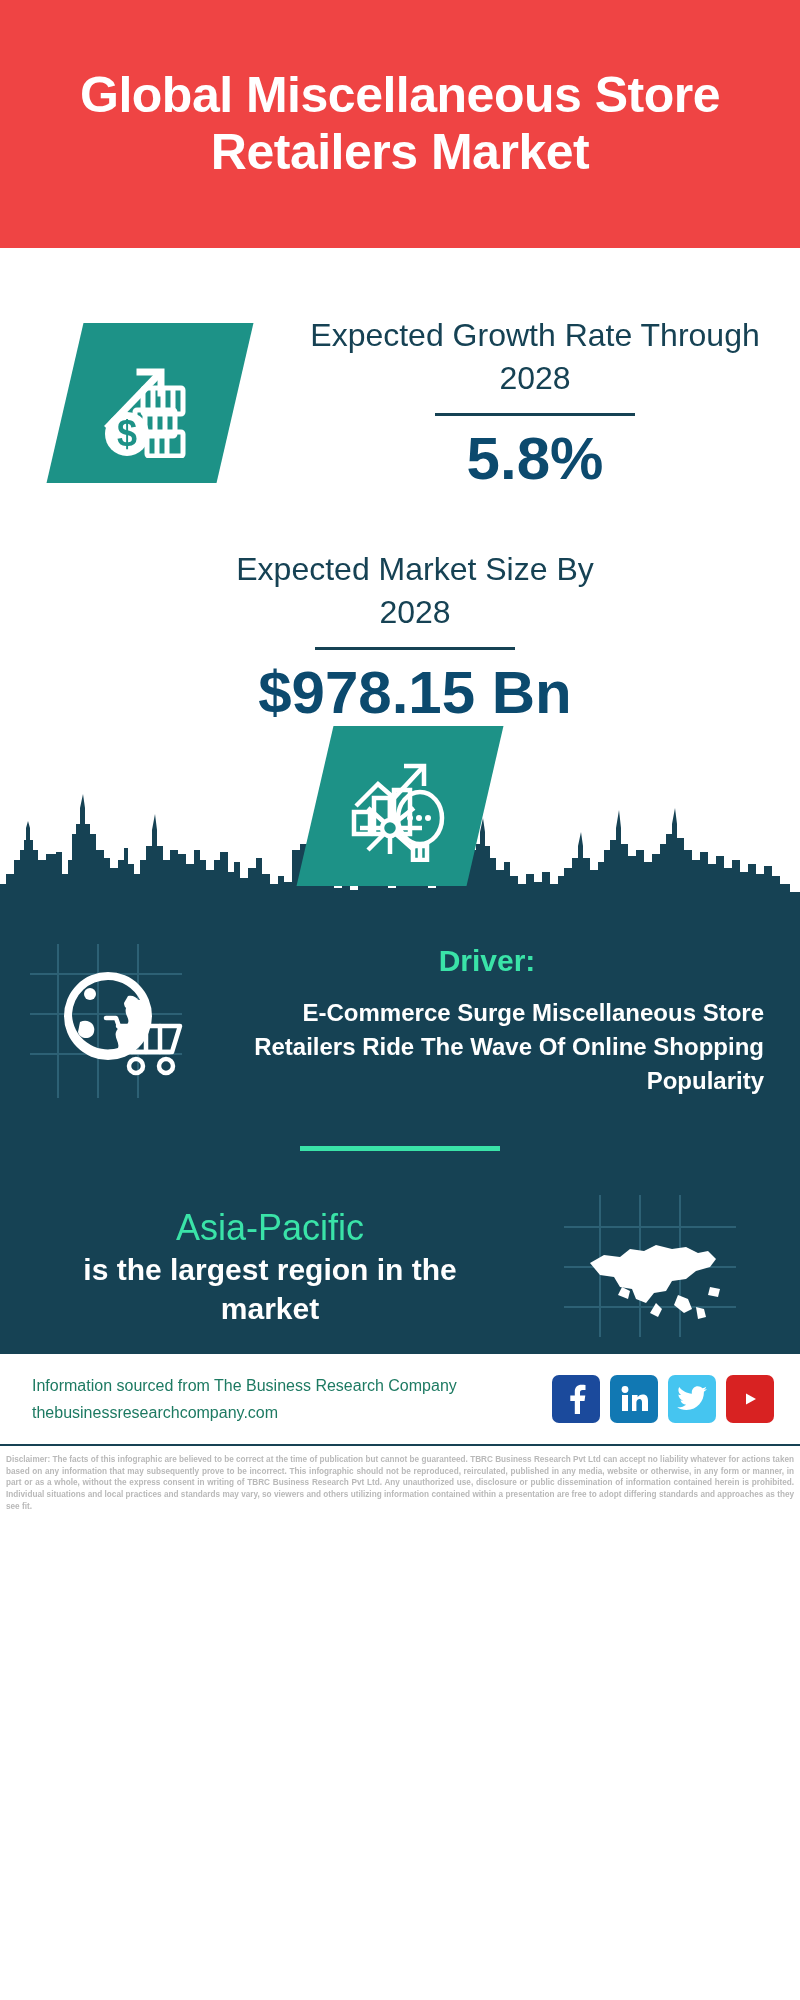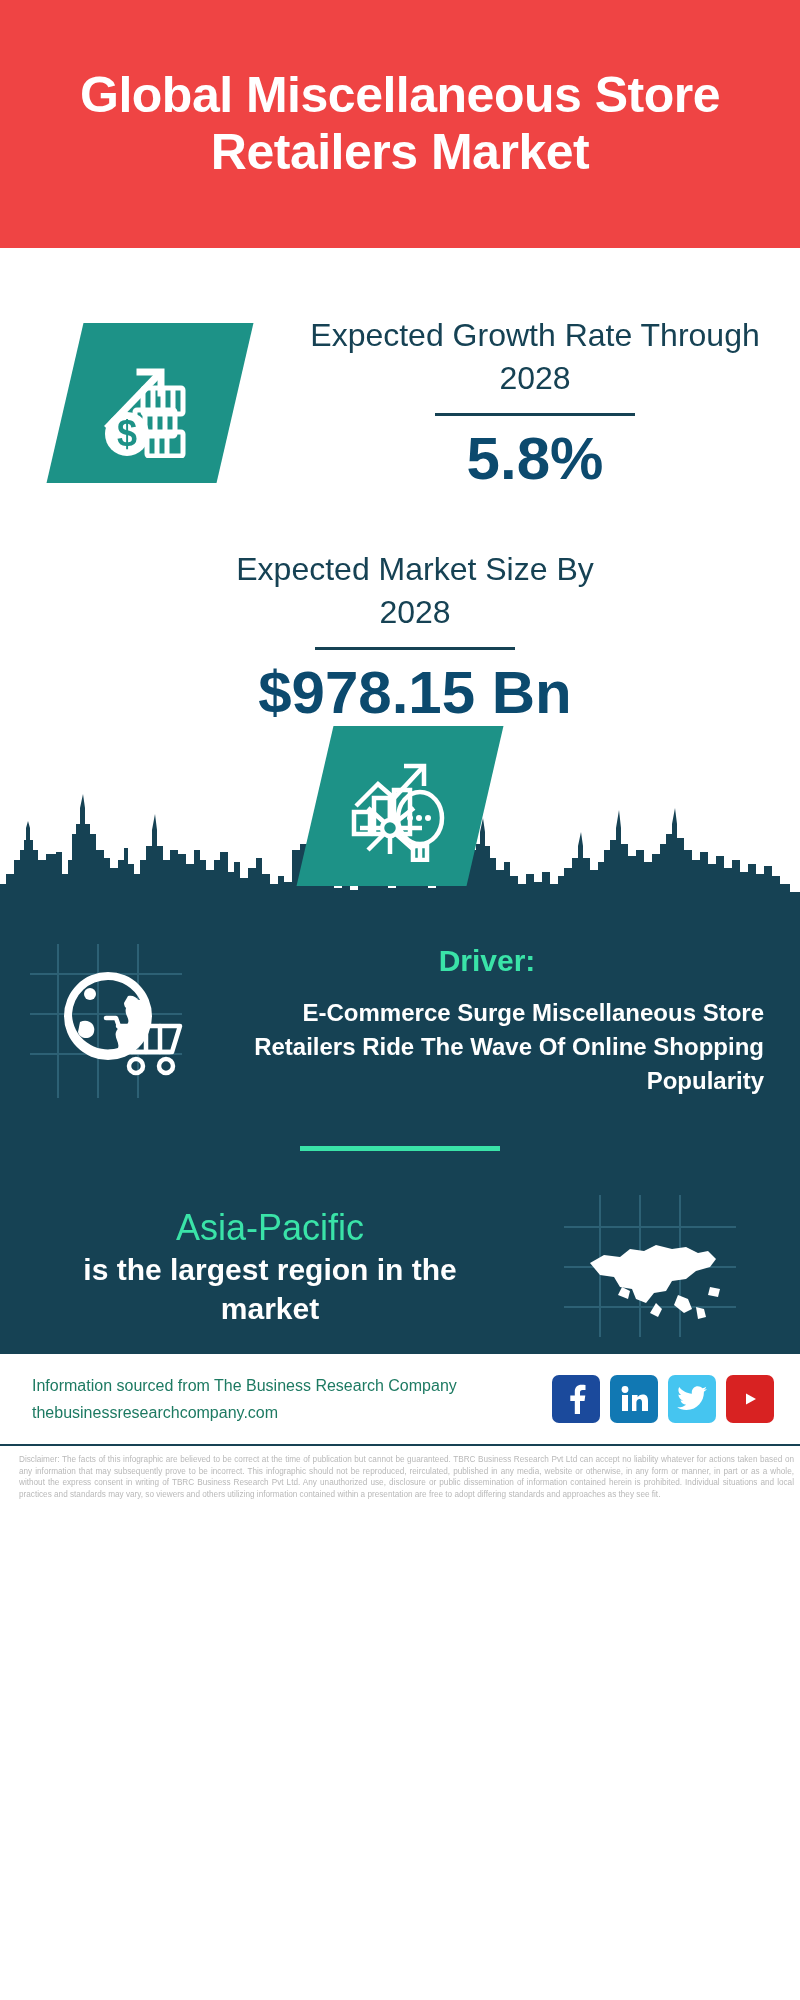--- a/index.html
+++ b/index.html
@@ -156,25 +156,26 @@
   .social {
     width: 48px; height: 48px; border-radius: 7px;
     display: flex; align-items: center; justify-content: center;
   }
   .s-fb { background: #1b4a9c; }
   .s-li { background: #1178b3; }
   .s-tw { background: #45c5f0; }
   .s-yt { background: #d82222; }
 
   .disclaimer {
-    padding: 8px 6px 0 19px;
+    padding: 8px 6px 0 6px;
     color: #b9b9b9;
     font-size: 8.2px;
     line-height: 1.42;
     text-align: justify;
+    font-weight: bold;
   }
 </style>
 </head>
 <body>
 
 <div class="header">
   <div class="header-title">Global Miscellaneous Store Retailers Market</div>
 </div>
 
 <div class="stat stat-1">

